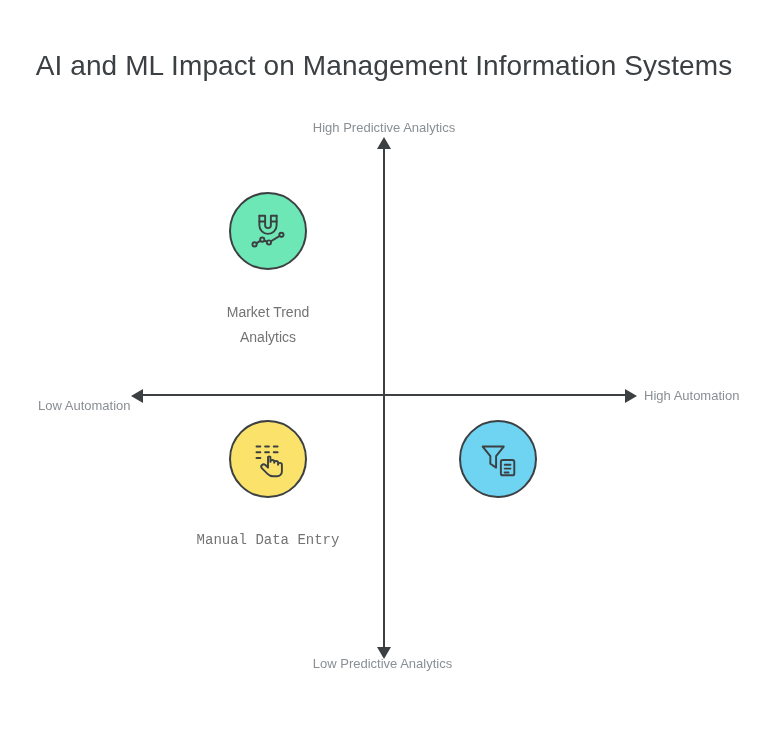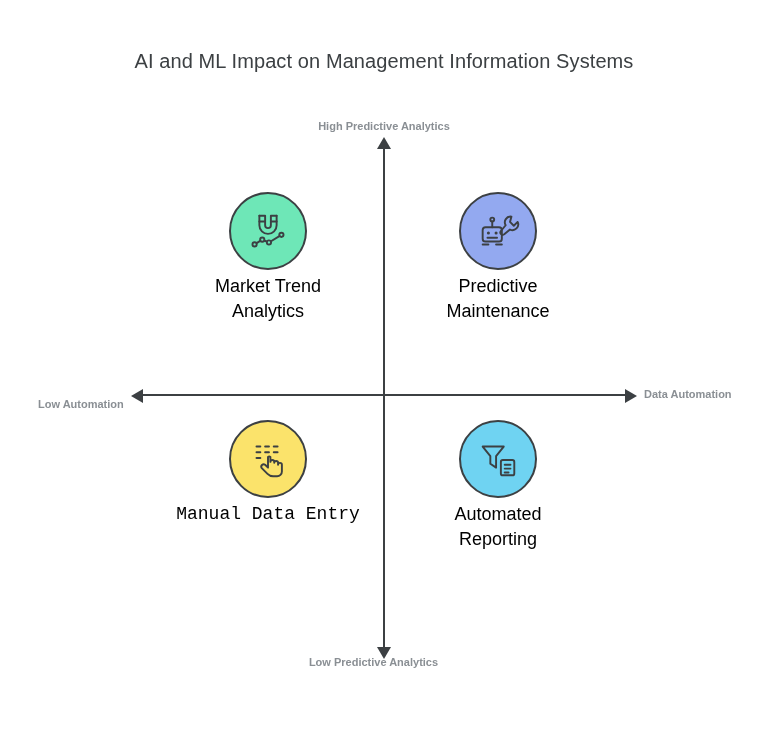--- a/index.html
+++ b/index.html
@@ -18,21 +18,21 @@
     position: relative;
     width: 768px;
     height: 730px;
   }
   .title {
     position: absolute;
     top: 50px;
     left: 0;
     width: 768px;
     text-align: center;
-    font-size: 20px;
+    font-size: 28px;
     font-weight: 400;
     color: #3c4043;
     letter-spacing: 0.1px;
   }
 
   
   .axis-v {
     position: absolute;
     left: 383px;
     top: 144px;
@@ -78,36 +78,36 @@
     left: 625px;
     top: 389px;
     border-top: 7px solid transparent;
     border-bottom: 7px solid transparent;
     border-left: 12px solid #3c4043;
   }
 
   
   .axis-label {
     position: absolute;
-    font-size: 11px;
+    font-size: 13px;
     color: #8a8f94;
     white-space: nowrap;
-    font-weight: bold;
   }
   .label-top {
     top: 120px;
     left: 0;
     width: 768px;
     text-align: center;
   }
   .label-bottom {
     top: 656px;
     left: 0;
     width: 747px;
     text-align: center;
+    padding-left: 9px;
   }
   .label-left {
     top: 398px;
     left: 38px;
   }
   .label-right {
     top: 388px;
     left: 644px;
   }
 
@@ -122,24 +122,24 @@
     height: 78px;
     border-radius: 50%;
     margin: 0 auto;
     border: 2px solid #3c4043;
     display: flex;
     align-items: center;
     justify-content: center;
     box-sizing: border-box;
   }
   .item .caption {
-    margin-top: 4px;
-    font-size: 18px;
+    margin-top: 30px;
+    font-size: 14px;
     line-height: 25px;
-    color: #000000;
+    color: #737373;
     font-weight: 400;
   }
   .item-market   { left: 158px; top: 192px; }
   .item-predict  { left: 388px; top: 192px; }
   .item-manual   { left: 158px; top: 420px; font-family: Liberation Mono, monospace; }
   .item-auto     { left: 388px; top: 420px; }
 </style>
 </head>
 <body>
 
@@ -150,21 +150,21 @@
   <div class="axis-v"></div>
   <div class="axis-h"></div>
   <div class="arrow arrow-up"></div>
   <div class="arrow arrow-down"></div>
   <div class="arrow arrow-left"></div>
   <div class="arrow arrow-right"></div>
 
   <div class="axis-label label-top">High Predictive Analytics</div>
   <div class="axis-label label-bottom">Low Predictive Analytics</div>
   <div class="axis-label label-left">Low Automation</div>
-  <div class="axis-label label-right">Data Automation</div>
+  <div class="axis-label label-right">High Automation</div>
 
   <div class="item item-market">
     <div class="bubble" style="background:#6ee7b7;">
       <svg width="46" height="46" viewBox="0 0 48 48" fill="none" stroke="#3c4043" stroke-width="2" stroke-linecap="round" stroke-linejoin="round">
         <path d="M15 8 v10 a9 9 0 0 0 18 0 V8"></path>
         <path d="M15 8 h6 v10 a3 3 0 0 0 6 0 V8 h6"></path>
         <line x1="15" y1="14" x2="21" y2="14"></line>
         <line x1="27" y1="14" x2="33" y2="14"></line>
         <polyline points="10,38 18,33 25,36 38,28"></polyline>
         <circle cx="10" cy="38" r="2.2" fill="#6ee7b7"></circle>
@@ -172,39 +172,20 @@
         <circle cx="25" cy="36" r="2.2" fill="#6ee7b7"></circle>
         <circle cx="38" cy="28" r="2.2" fill="#6ee7b7"></circle>
       </svg>
     </div>
     <div class="caption">
       <span>Market Trend</span><br>
       <span>Analytics</span>
     </div>
   </div>
 
-  <div class="item item-predict">
-    <div class="bubble" style="background:#93a9f0;">
-      <svg width="46" height="46" viewBox="0 0 48 48" fill="none" stroke="#3c4043" stroke-width="2" stroke-linecap="round" stroke-linejoin="round">
-        <rect x="8" y="20" width="20" height="15" rx="3"></rect>
-        <circle cx="14" cy="26" r="1.6" fill="#3c4043" stroke="none"></circle>
-        <circle cx="22" cy="26" r="1.6" fill="#3c4043" stroke="none"></circle>
-        <line x1="13" y1="31" x2="23" y2="31"></line>
-        <line x1="18" y1="14" x2="18" y2="20"></line>
-        <circle cx="18" cy="12" r="2"></circle>
-        <line x1="8" y1="38" x2="14" y2="38"></line>
-        <line x1="22" y1="38" x2="28" y2="38"></line>
-        <path d="M38 9 a6 6 0 0 0 -6 9 l-5 6 a2.5 2.5 0 0 0 3.5 3.5 l6 -5 a6 6 0 0 0 8 -8 l-4 4 -4 -4 z"></path>
-      </svg>
-    </div>
-    <div class="caption">
-      <span>Predictive</span><br>
-      <span>Maintenance</span>
-    </div>
-  </div>
 
   <div class="item item-manual">
     <div class="bubble" style="background:#fbe36b;">
       <svg width="46" height="46" viewBox="0 0 48 48" fill="none" stroke="#3c4043" stroke-width="2" stroke-linecap="round" stroke-linejoin="round">
         <line x1="12" y1="11" x2="16" y2="11"></line>
         <line x1="21" y1="11" x2="25" y2="11"></line>
         <line x1="30" y1="11" x2="34" y2="11"></line>
         <line x1="12" y1="17" x2="16" y2="17"></line>
         <line x1="21" y1="17" x2="25" y2="17"></line>
         <line x1="30" y1="17" x2="34" y2="17"></line>
@@ -220,19 +201,15 @@
   <div class="item item-auto">
     <div class="bubble" style="background:#6fd3f2;">
       <svg width="46" height="46" viewBox="0 0 48 48" fill="none" stroke="#3c4043" stroke-width="2" stroke-linecap="round" stroke-linejoin="round">
         <path d="M8 11 h22 l-8 10 v12 l-6 -4 v-8 z"></path>
         <rect x="27" y="25" width="14" height="16" rx="2"></rect>
         <line x1="31" y1="30" x2="37" y2="30"></line>
         <line x1="31" y1="34" x2="37" y2="34"></line>
         <line x1="31" y1="38" x2="35" y2="38"></line>
       </svg>
     </div>
-    <div class="caption">
-      <span>Automated</span><br>
-      <span>Reporting</span>
-    </div>
   </div>
 
 </div>
 
 </body></html>

